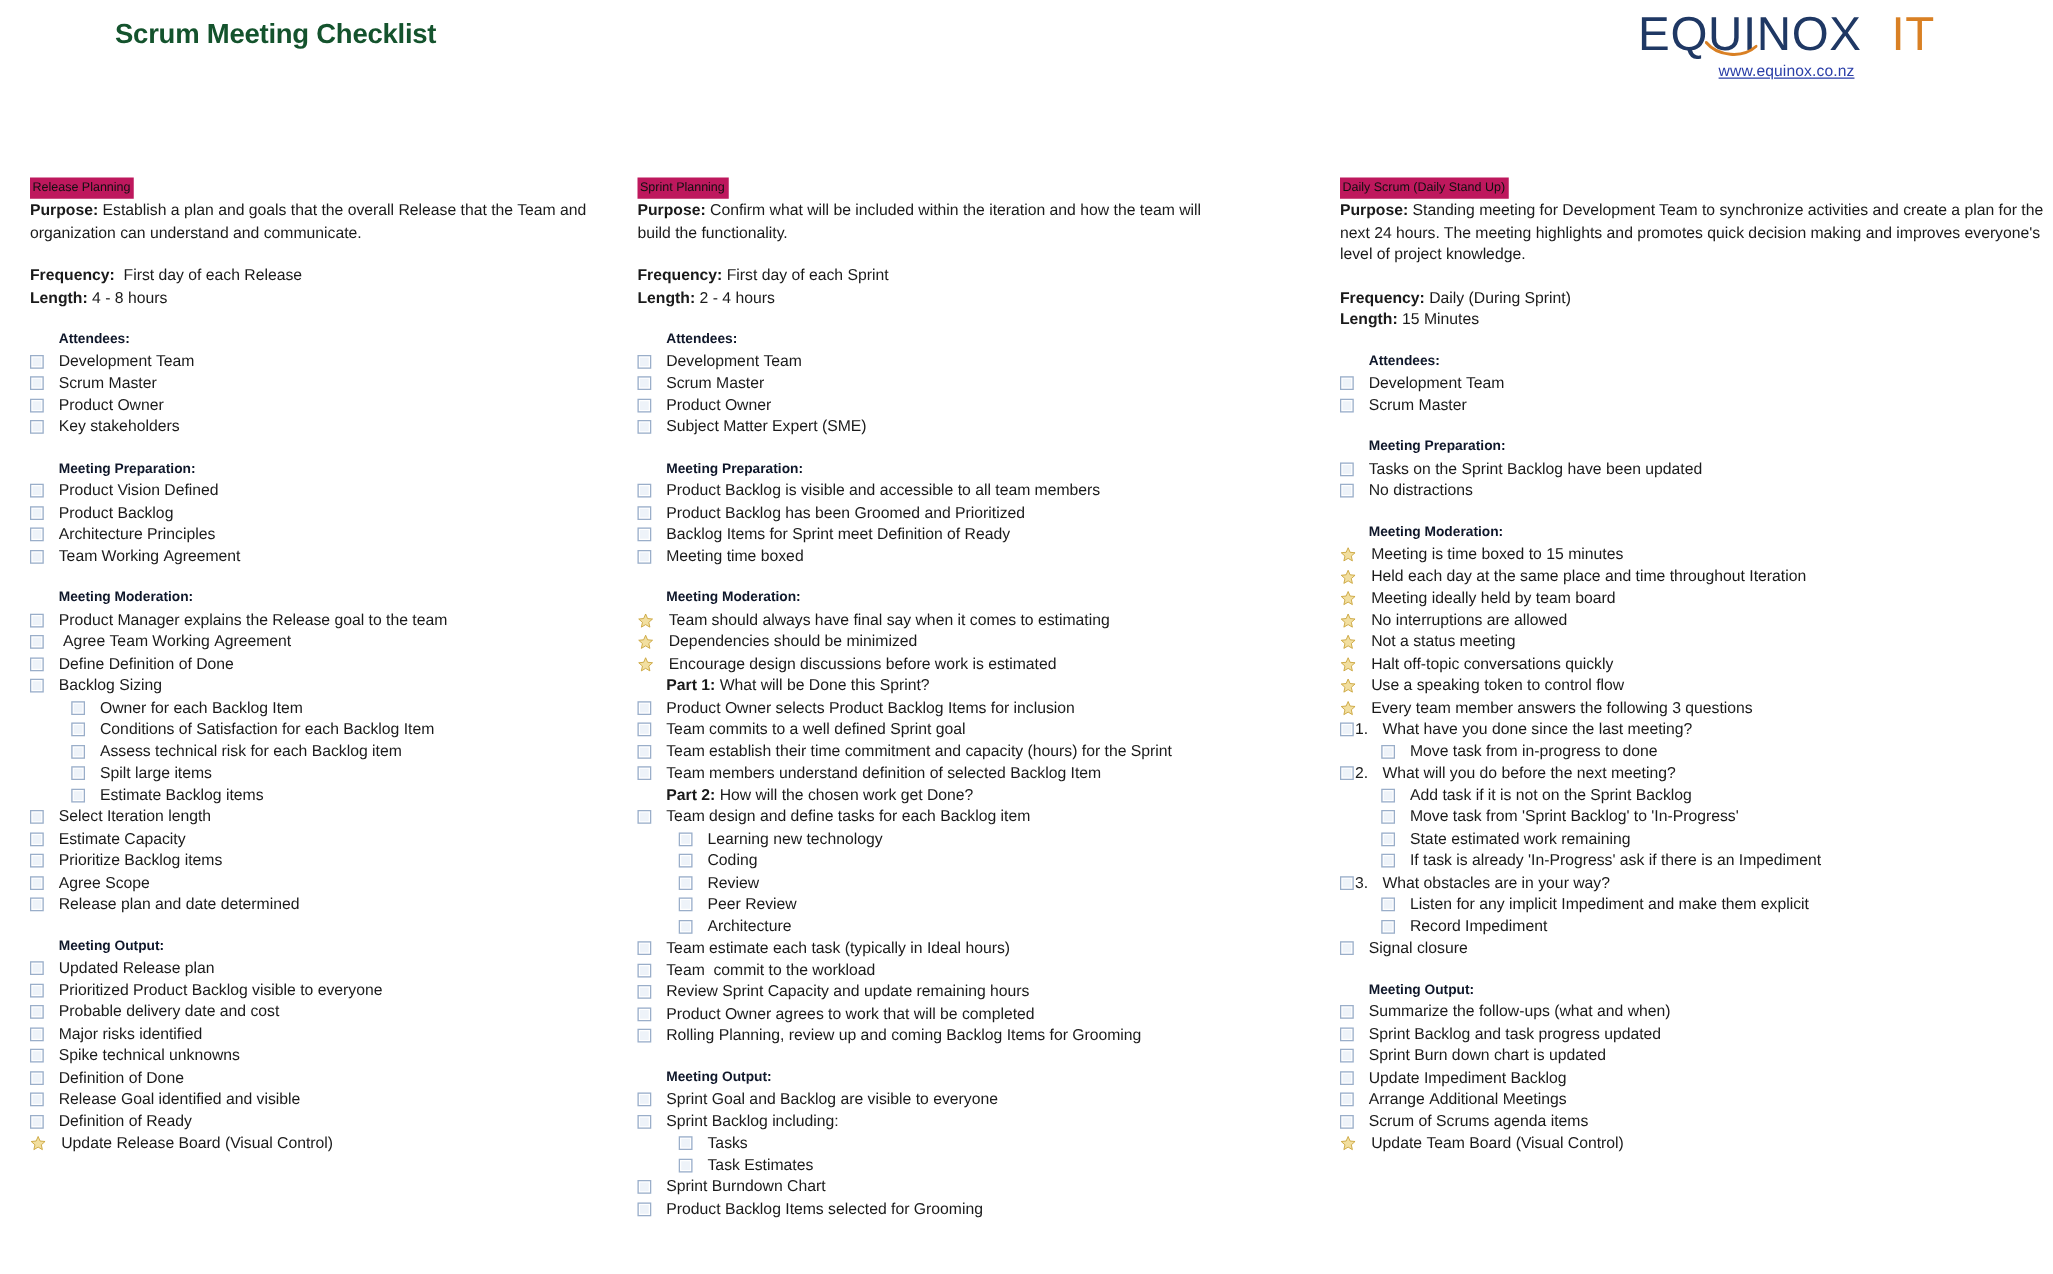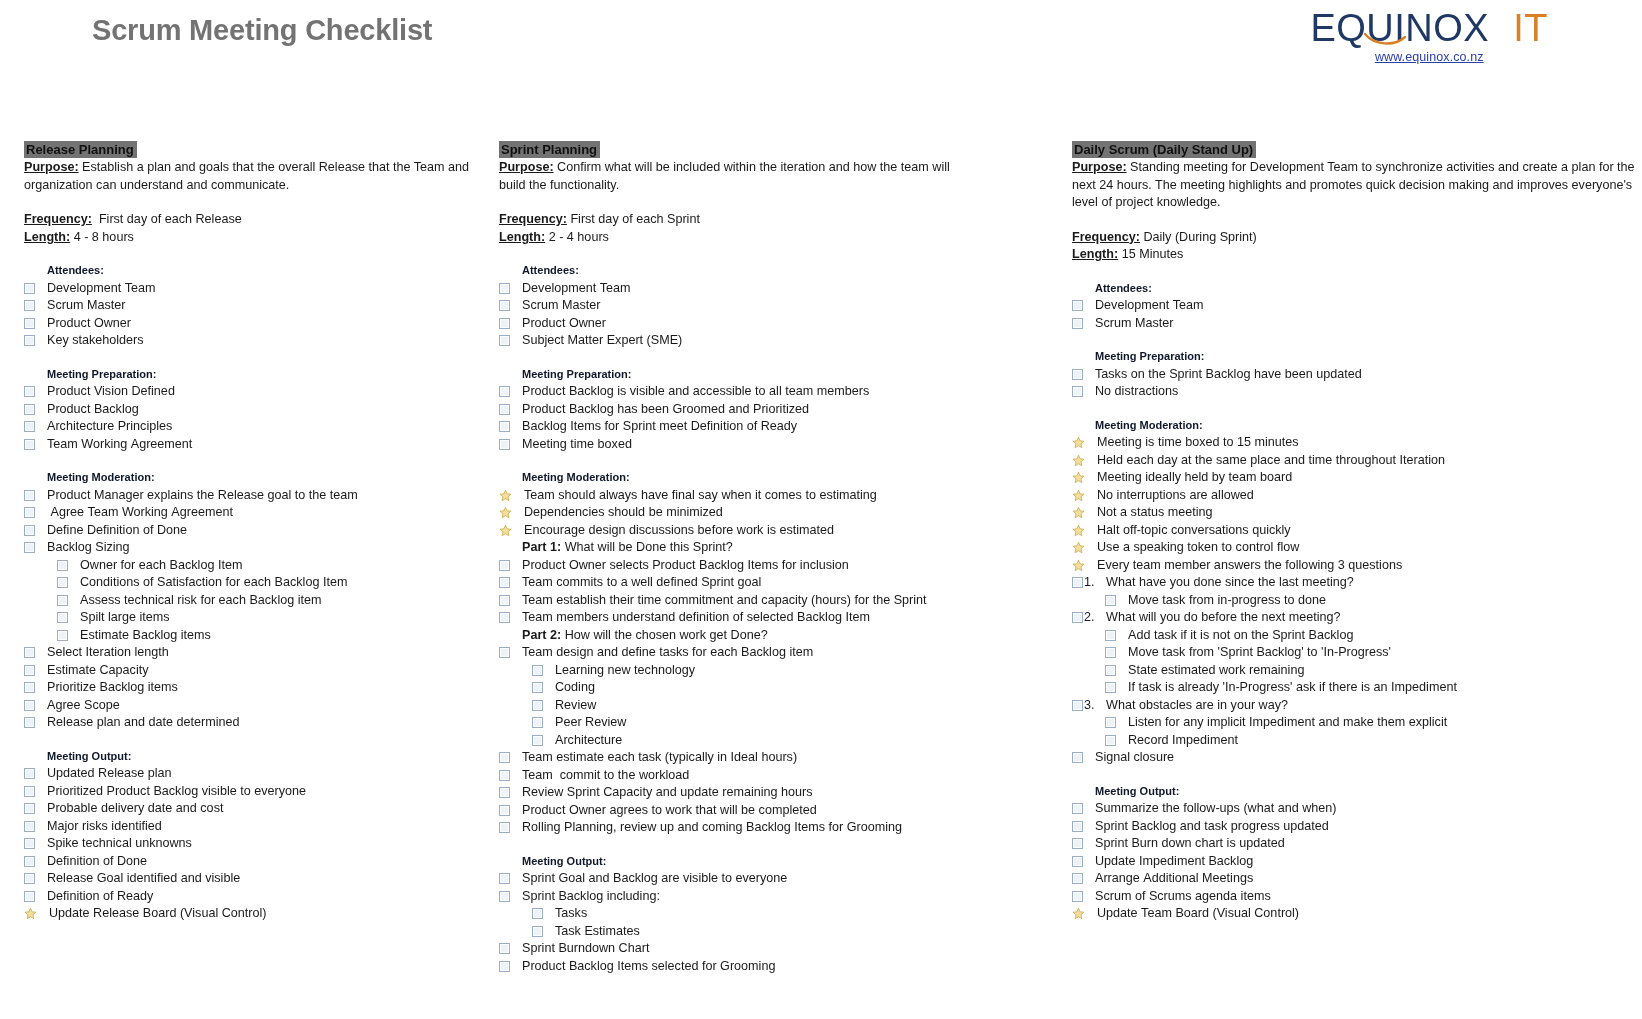--- a/index.html
+++ b/index.html
@@ -20,23 +20,23 @@
   .page-header {
     position: absolute;
     left: 0; top: 0;
     width: 1642px;
     height: 110px;
   }
   .doc-title {
     position: absolute;
     left: 92px;
     top: 14px;
-    font-size: 29px;
+    font-size: 22px;
     font-weight: bold;
-    color: #737373;
+    color: #14532d;
     letter-spacing: -0.2px;
     white-space: nowrap;
   }
   .brand {
     position: absolute;
     right: 94px;
     top: 8px;
     text-align: center;
   }
   .brand-logo {
@@ -70,40 +70,40 @@
     position: absolute;
     left: 0;
     top: 140px;
     width: 1642px;
   }
   .column {
     position: absolute;
     top: 0;
   }
   .col-1 { left: 24px;  width: 455px; }
-  .col-2 { left: 499px; width: 480px; }
+  .col-2 { left: 510px; width: 480px; }
   .col-3 { left: 1072px; width: 580px; }
 
   .section-title {
     display: inline-block;
-    background: #737373;
-    font-size: 13px;
-    font-weight: bold;
+    background: #be185d;
+    font-size: 10px;
+    font-weight: normal;
     color: #101010;
     padding: 1px 3px 1px 2px;
     line-height: 15px;
     margin-bottom: 1px;
   }
   .para {
     font-size: 12.6px;
     line-height: 17.5px;
     margin: 0;
     color: #1a1a1a;
   }
-  .para b { font-weight: bold; text-decoration: underline; }
+  .para b { font-weight: bold; }
   .gap { height: 17px; }
   .gap-sm { height: 16px; }
   .block-label {
     font-size: 11px;
     font-weight: bold;
     line-height: 17.5px;
     color: #0f172a;
   }
 
   

